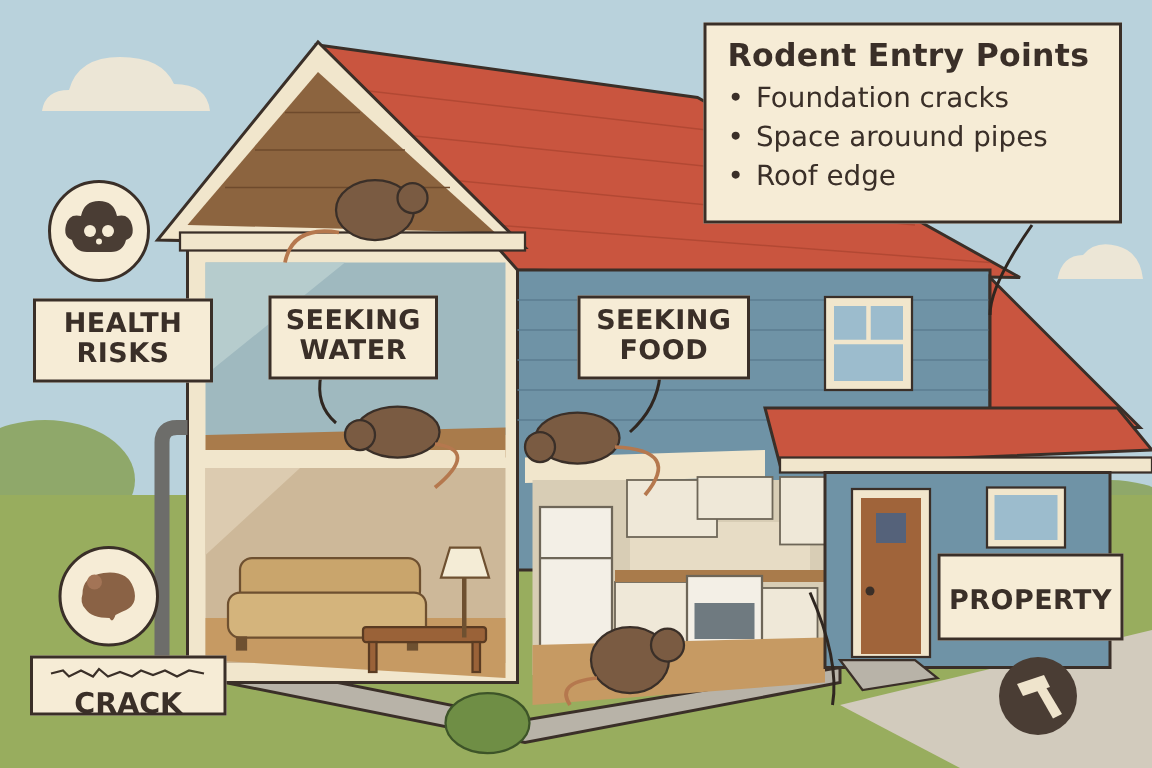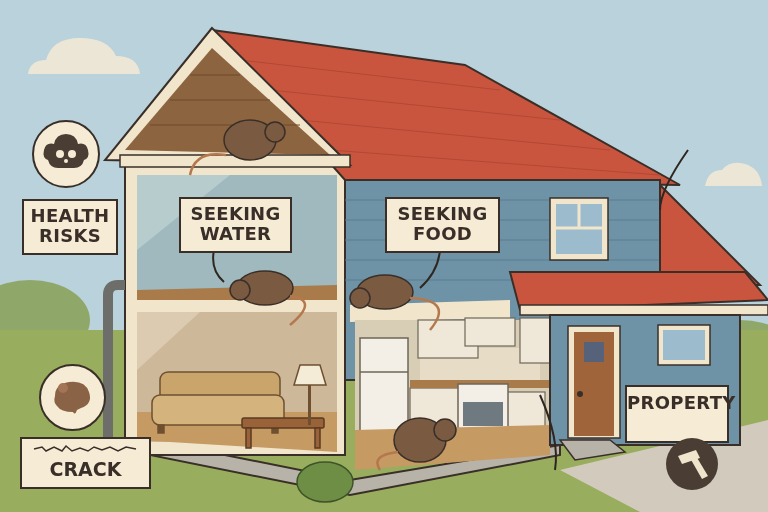--- a/index.html
+++ b/index.html
@@ -169,60 +169,68 @@
   </g>
 
   <g stroke="#2f2620" stroke-width="2" fill="none">
     <path d="M214 250 Q210 270 224 282"></path>
     <path d="M440 250 Q438 272 420 288"></path>
     <path d="M688 150 Q660 190 660 210"></path>
     <path d="M540 395 Q560 440 555 470"></path>
   </g>
 </svg>
 
+<div id="entry-box">
+  <div id="entry-title">Rodent Entry Points</div>
+  <ul id="entry-list">
+    <li>Foundation cracks</li>
+    <li>Space arouund pipes</li>
+    <li>Roof edge</li>
+  </ul>
+</div>
 
 <div class="icon-circle" style="left:32px;top:120px;width:68px;height:68px;background:#f6ecd6;border:2px solid #3a2f28;">
   <svg width="64" height="64" viewBox="0 0 64 64">
     <path d="M14 38 Q8 36 10 28 Q12 20 20 22 Q22 12 32 12 Q42 12 44 22 Q52 20 54 28 Q56 36 50 38 Q48 46 40 46 L24 46 Q16 46 14 38 Z" fill="#4a3d34"></path>
     <circle cx="26" cy="32" r="4" fill="#f6ecd6"></circle>
     <circle cx="38" cy="32" r="4" fill="#f6ecd6"></circle>
     <circle cx="32" cy="39" r="2" fill="#f6ecd6"></circle>
   </svg>
 </div>
-<div class="label callout" style="left:22px;top:199px;width:96px;height:56px;padding-top:5px;">
+<div class="label callout" style="left:22px;top:199px;width:120px;height:56px;padding-top:5px;">
   <span>HEALTH</span>
   <span>RISKS</span>
 </div>
 
 <div class="label callout" style="left:179px;top:197px;width:113px;height:56px;padding-top:5px;">
   <span>SEEKING</span>
   <span>WATER</span>
 </div>
 
 <div class="label callout" style="left:385px;top:197px;width:115px;height:56px;padding-top:5px;">
   <span>SEEKING</span>
   <span>FOOD</span>
 </div>
 
-<div class="label callout" style="left:625px;top:385px;width:104px;height:58px;padding-top:6px;">
+<div class="label callout" style="left:625px;top:369px;width:124px;height:58px;padding-top:20px;">
   <span>PROPERTY</span>
 </div>
 <div class="icon-circle" style="left:666px;top:438px;width:52px;height:52px;background:#4a3d34;">
   <svg width="52" height="52" viewBox="0 0 52 52">
     <path d="M12 18 L30 12 L34 20 L16 26 Z" fill="#efe4cc"></path>
     <path d="M24 20 L30 18 L42 38 L36 41 Z" fill="#efe4cc"></path>
   </svg>
 </div>
 
 <div class="icon-circle" style="left:39px;top:364px;width:67px;height:67px;background:#f6ecd6;border:2px solid #3a2f28;">
   <svg width="63" height="63" viewBox="0 0 63 63">
     <path d="M14 30 Q14 18 28 16 Q44 14 48 26 Q52 38 40 42 L36 44 Q34 50 32 46 Q20 46 16 40 Q12 36 14 30 Z" fill="#8a6245"></path>
     <circle cx="22" cy="22" r="5" fill="#a37456"></circle>
   </svg>
 </div>
-<div class="label" style="left:20px;top:437px;width:131px;height:52px;font-size:19px;padding-top:20px;">
+<div class="label" style="left:20px;top:437px;width:131px;height:40px;font-size:19px;padding-top:20px;">
   <svg width="110" height="12" viewBox="0 0 110 12" style="position:absolute;left:10px;top:4px;">
     <path d="M2 6 L10 4 L14 8 L22 4 L30 8 L34 3 L40 8 L48 5 L56 8 L62 4 L70 7 L78 4 L86 8 L94 4 L104 6" fill="none" stroke="#3a2f28" stroke-width="1.5"></path>
   </svg>
   <span>CRACK</span>
 </div>
 
 </div>
 
 </body></html>

